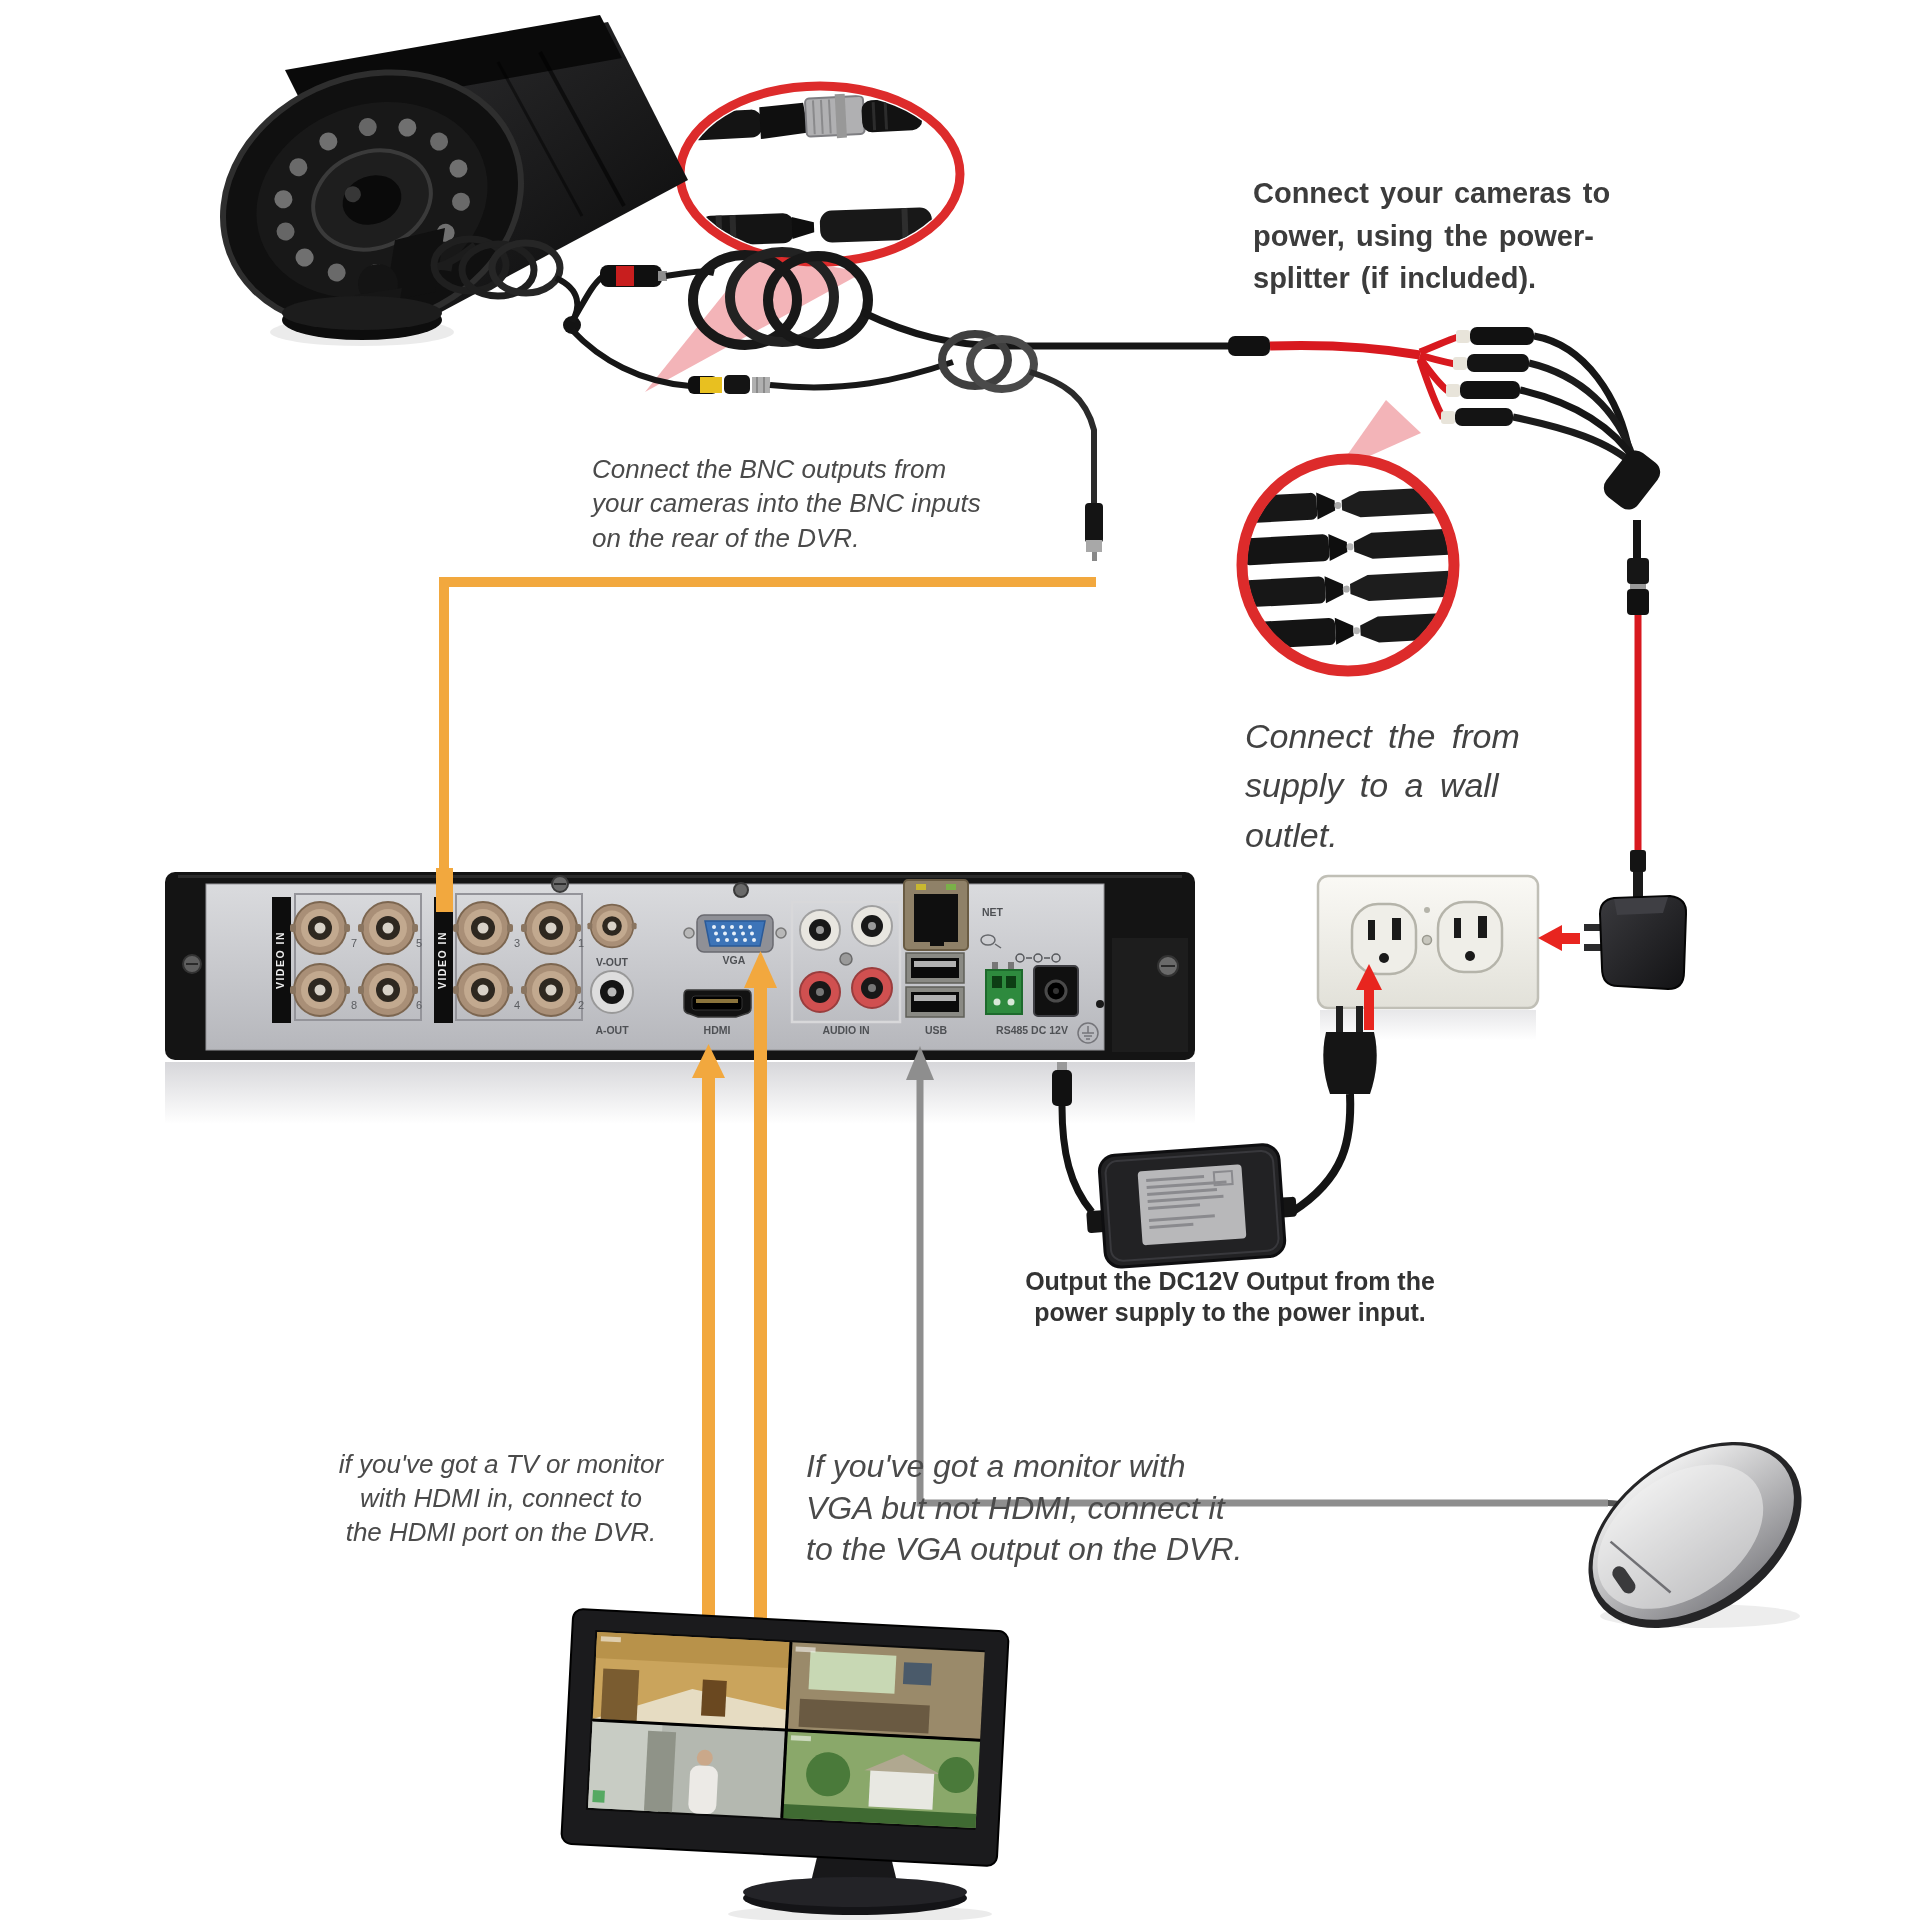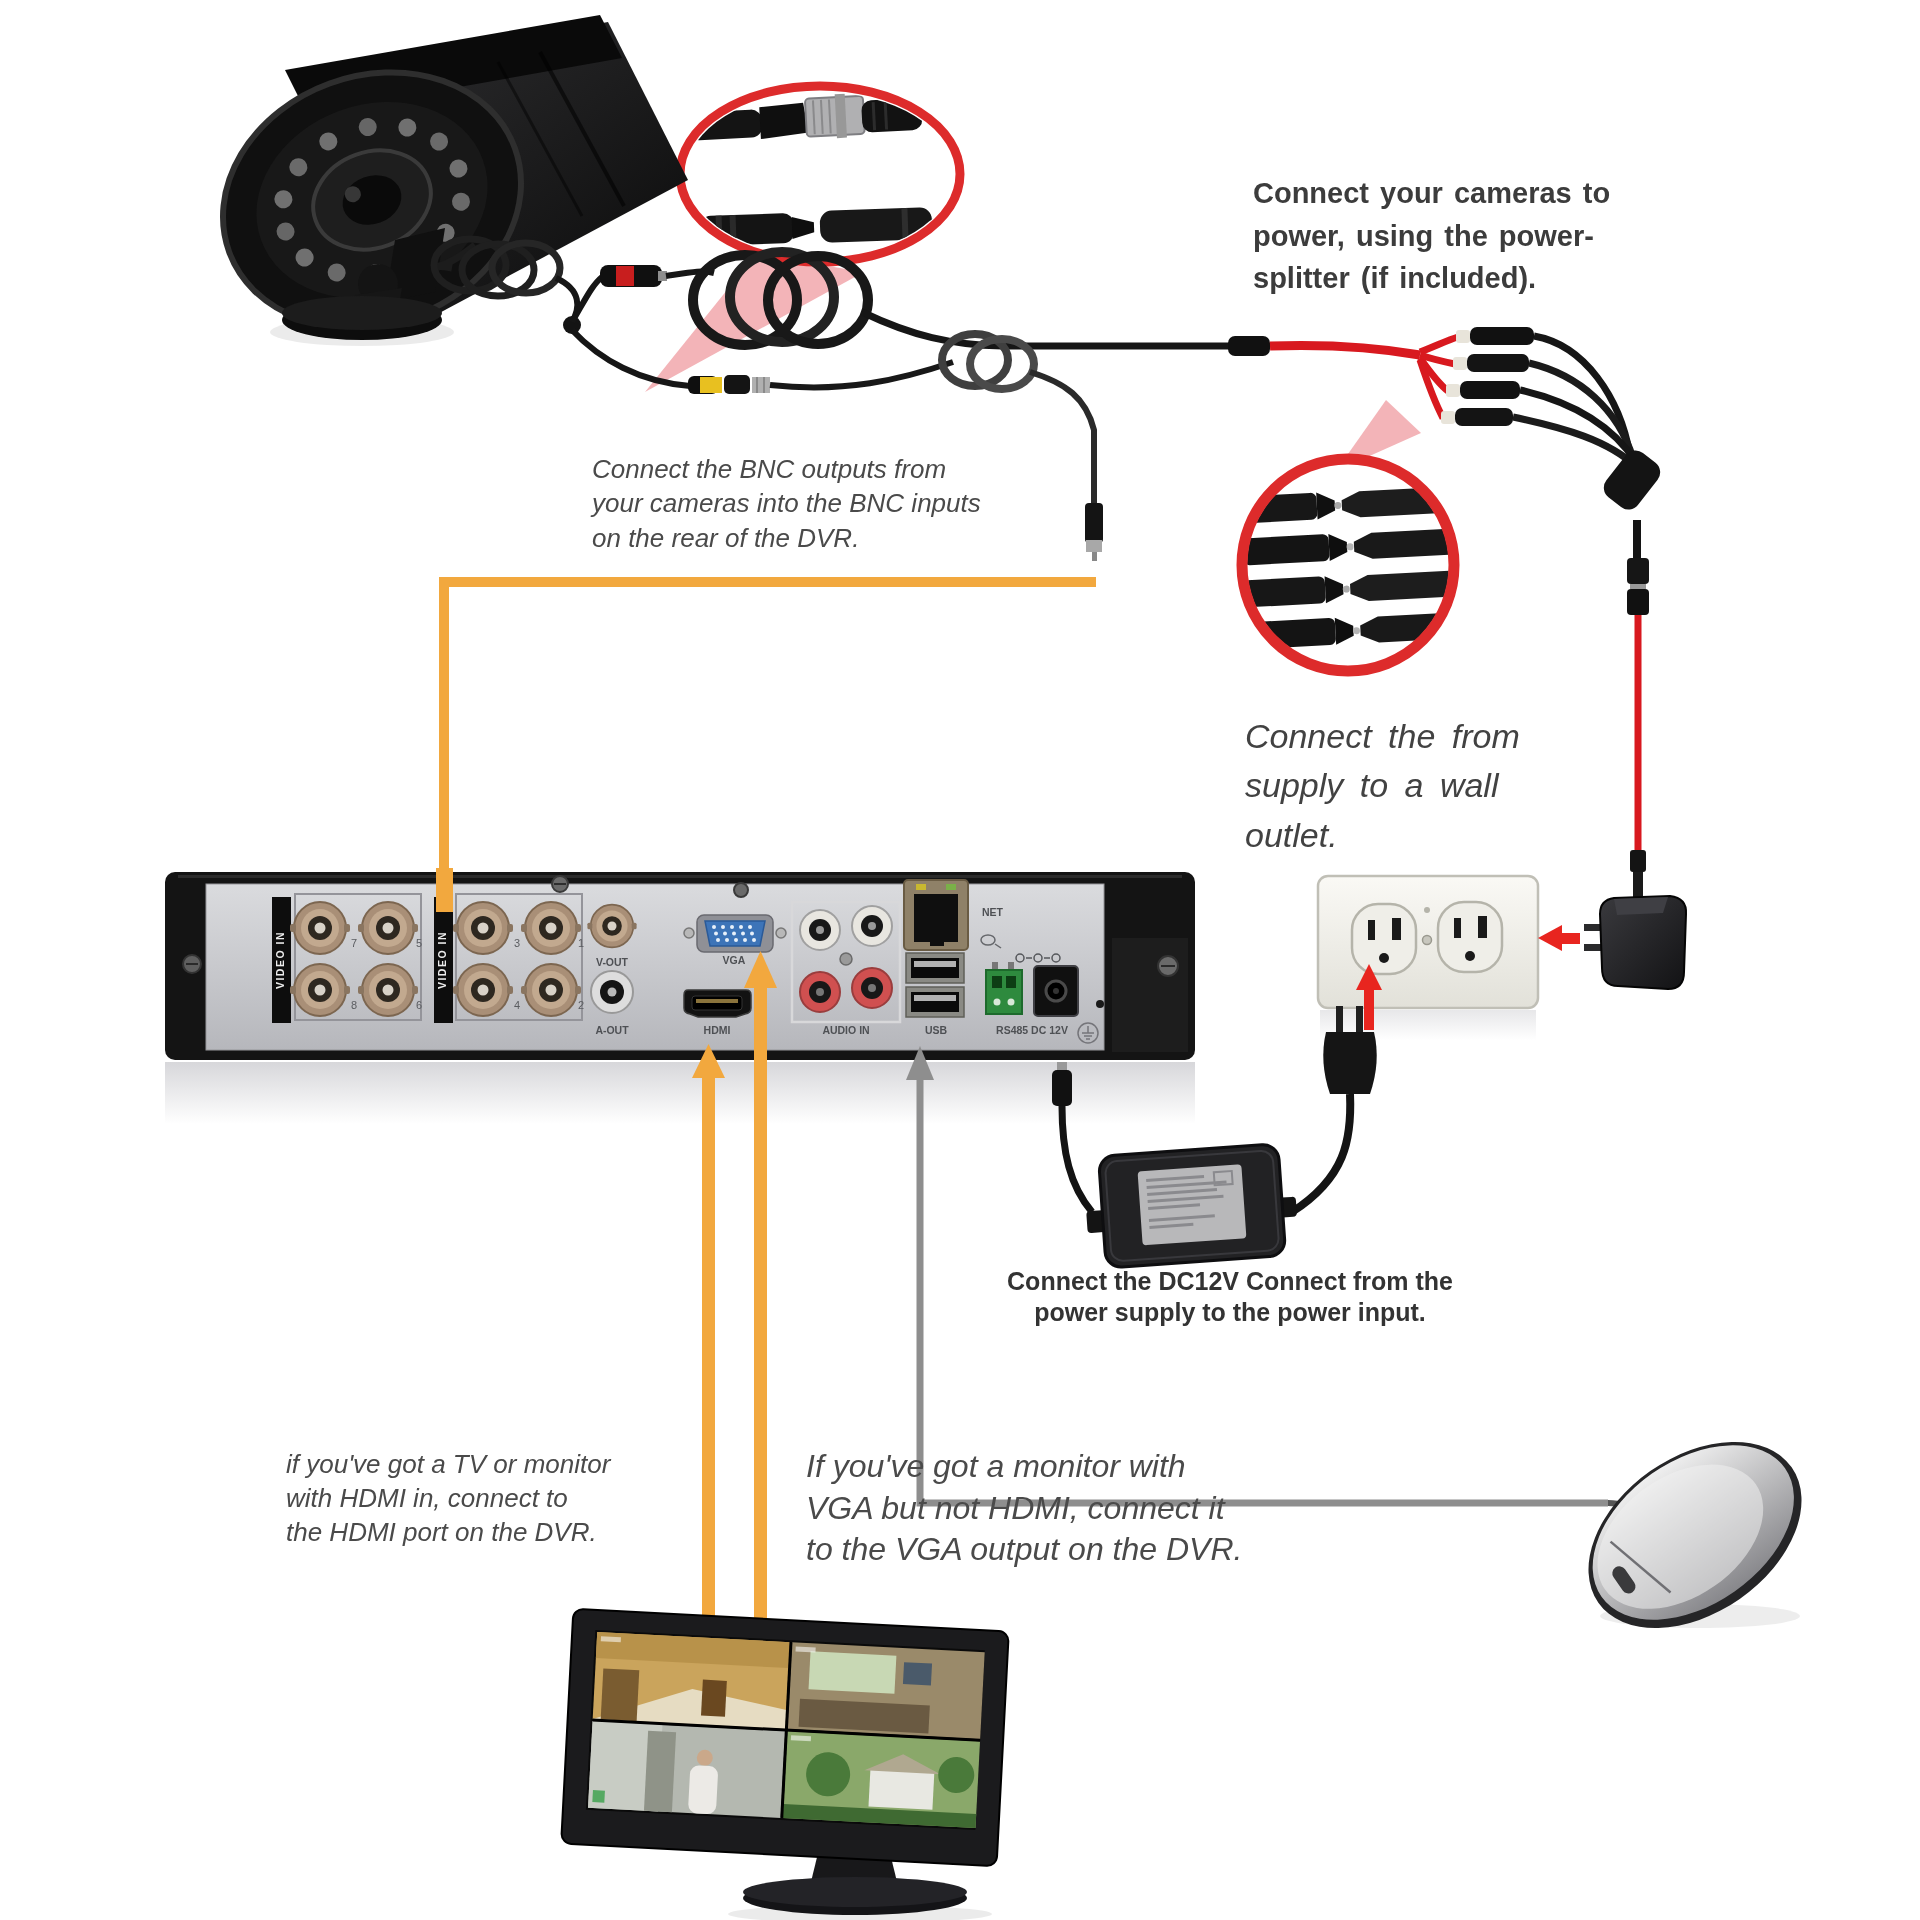--- a/index.html
+++ b/index.html
@@ -8,22 +8,22 @@
   .canvas svg{position:absolute;left:0;top:0;}
   .note{position:absolute;white-space:pre-line;color:#474747;}
   .note-splitter{left:1253px;top:172px;width:420px;font-size:29px;font-weight:bold;
                  line-height:1.47;color:#3c3c3c;word-spacing:3px;}
   .note-bnc{left:592px;top:452px;width:440px;font-size:26px;font-style:italic;
             line-height:1.32;color:#4a4a4a;}
   .note-outlet{left:1245px;top:712px;width:360px;font-size:34px;font-style:italic;
                line-height:1.45;color:#424242;word-spacing:7px;}
   .note-dc12v{left:1000px;top:1266px;width:460px;font-size:25px;font-weight:bold;
               line-height:1.22;color:#333333;text-align:center;}
-  .note-hdmi{left:286px;top:1448px;width:410px;font-size:26px;font-style:italic;
-             line-height:1.3;color:#4a4a4a;}
+  .note-hdmi{left:296px;top:1448px;width:410px;font-size:26px;font-style:italic;
+             line-height:1.3;color:#4a4a4a;text-align:center;}
   .note-vga{left:806px;top:1446px;width:440px;font-size:32px;font-style:italic;
             line-height:1.3;color:#4a4a4a;}
   .dvr-label{font-family:"Liberation Sans",sans-serif;font-size:10.5px;font-weight:bold;fill:#4e5054;}
   .dvr-num{font-family:"Liberation Sans",sans-serif;font-size:11px;fill:#5a5c60;}
   .strip-label{font-family:"Liberation Sans",sans-serif;font-size:10.5px;font-weight:bold;
                fill:#ececec;letter-spacing:1.5px;}
 </style>
 </head>
 <body>
 
@@ -536,21 +536,21 @@
 
 <div class="note note-splitter">Connect your cameras to
 power, using the power-
 splitter (if included).</div>
 <div class="note note-bnc">Connect the BNC outputs from
 your cameras into the BNC inputs
 on the rear of the DVR.</div>
 <div class="note note-outlet">Connect the from
 supply to a wall
 outlet.</div>
-<div class="note note-dc12v">Connect the DC12V Connect from the
+<div class="note note-dc12v">Output the DC12V Output from the
 power supply to the power input.</div>
 <div class="note note-hdmi">if you've got a TV or monitor
 with HDMI in, connect to
 the HDMI port on the DVR.</div>
 <div class="note note-vga">If you've got a monitor with
 VGA but not HDMI, connect it
 to the VGA output on the DVR.</div>
 </div>
 
 </body></html>

